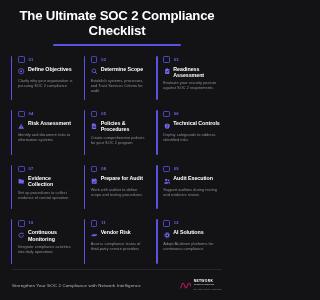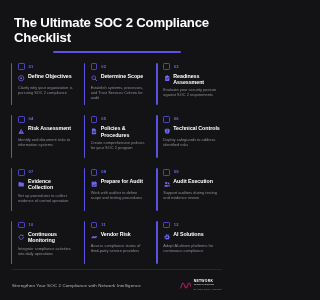--- a/index.html
+++ b/index.html
@@ -10,21 +10,21 @@
     overflow:hidden;
   }
   .page {
     position:relative;
     width:234px; height:300px;
     background:#131316;
     display:flex; flex-direction:column;
   }
 
   
-  .header { padding:16px 14px 0 14px; text-align:left; flex:0 0 auto; }
+  .header { padding:9px 14px 0 14px; text-align:center; flex:0 0 auto; }
   .title {
     color:#ffffff;
     font-size:13.2px;
     line-height:14.6px;
     font-weight:bold;
     letter-spacing:-0.2px;
   }
   .title-rule {
     width:128px; height:1.4px;
     background:#5a52e0;

